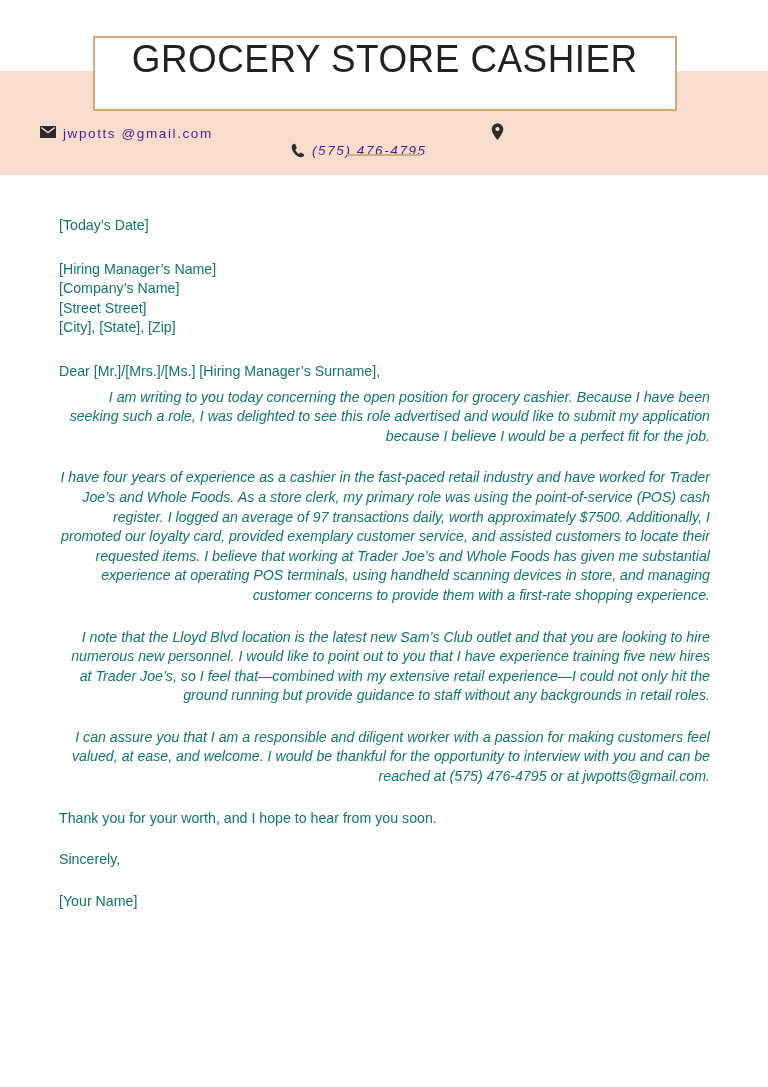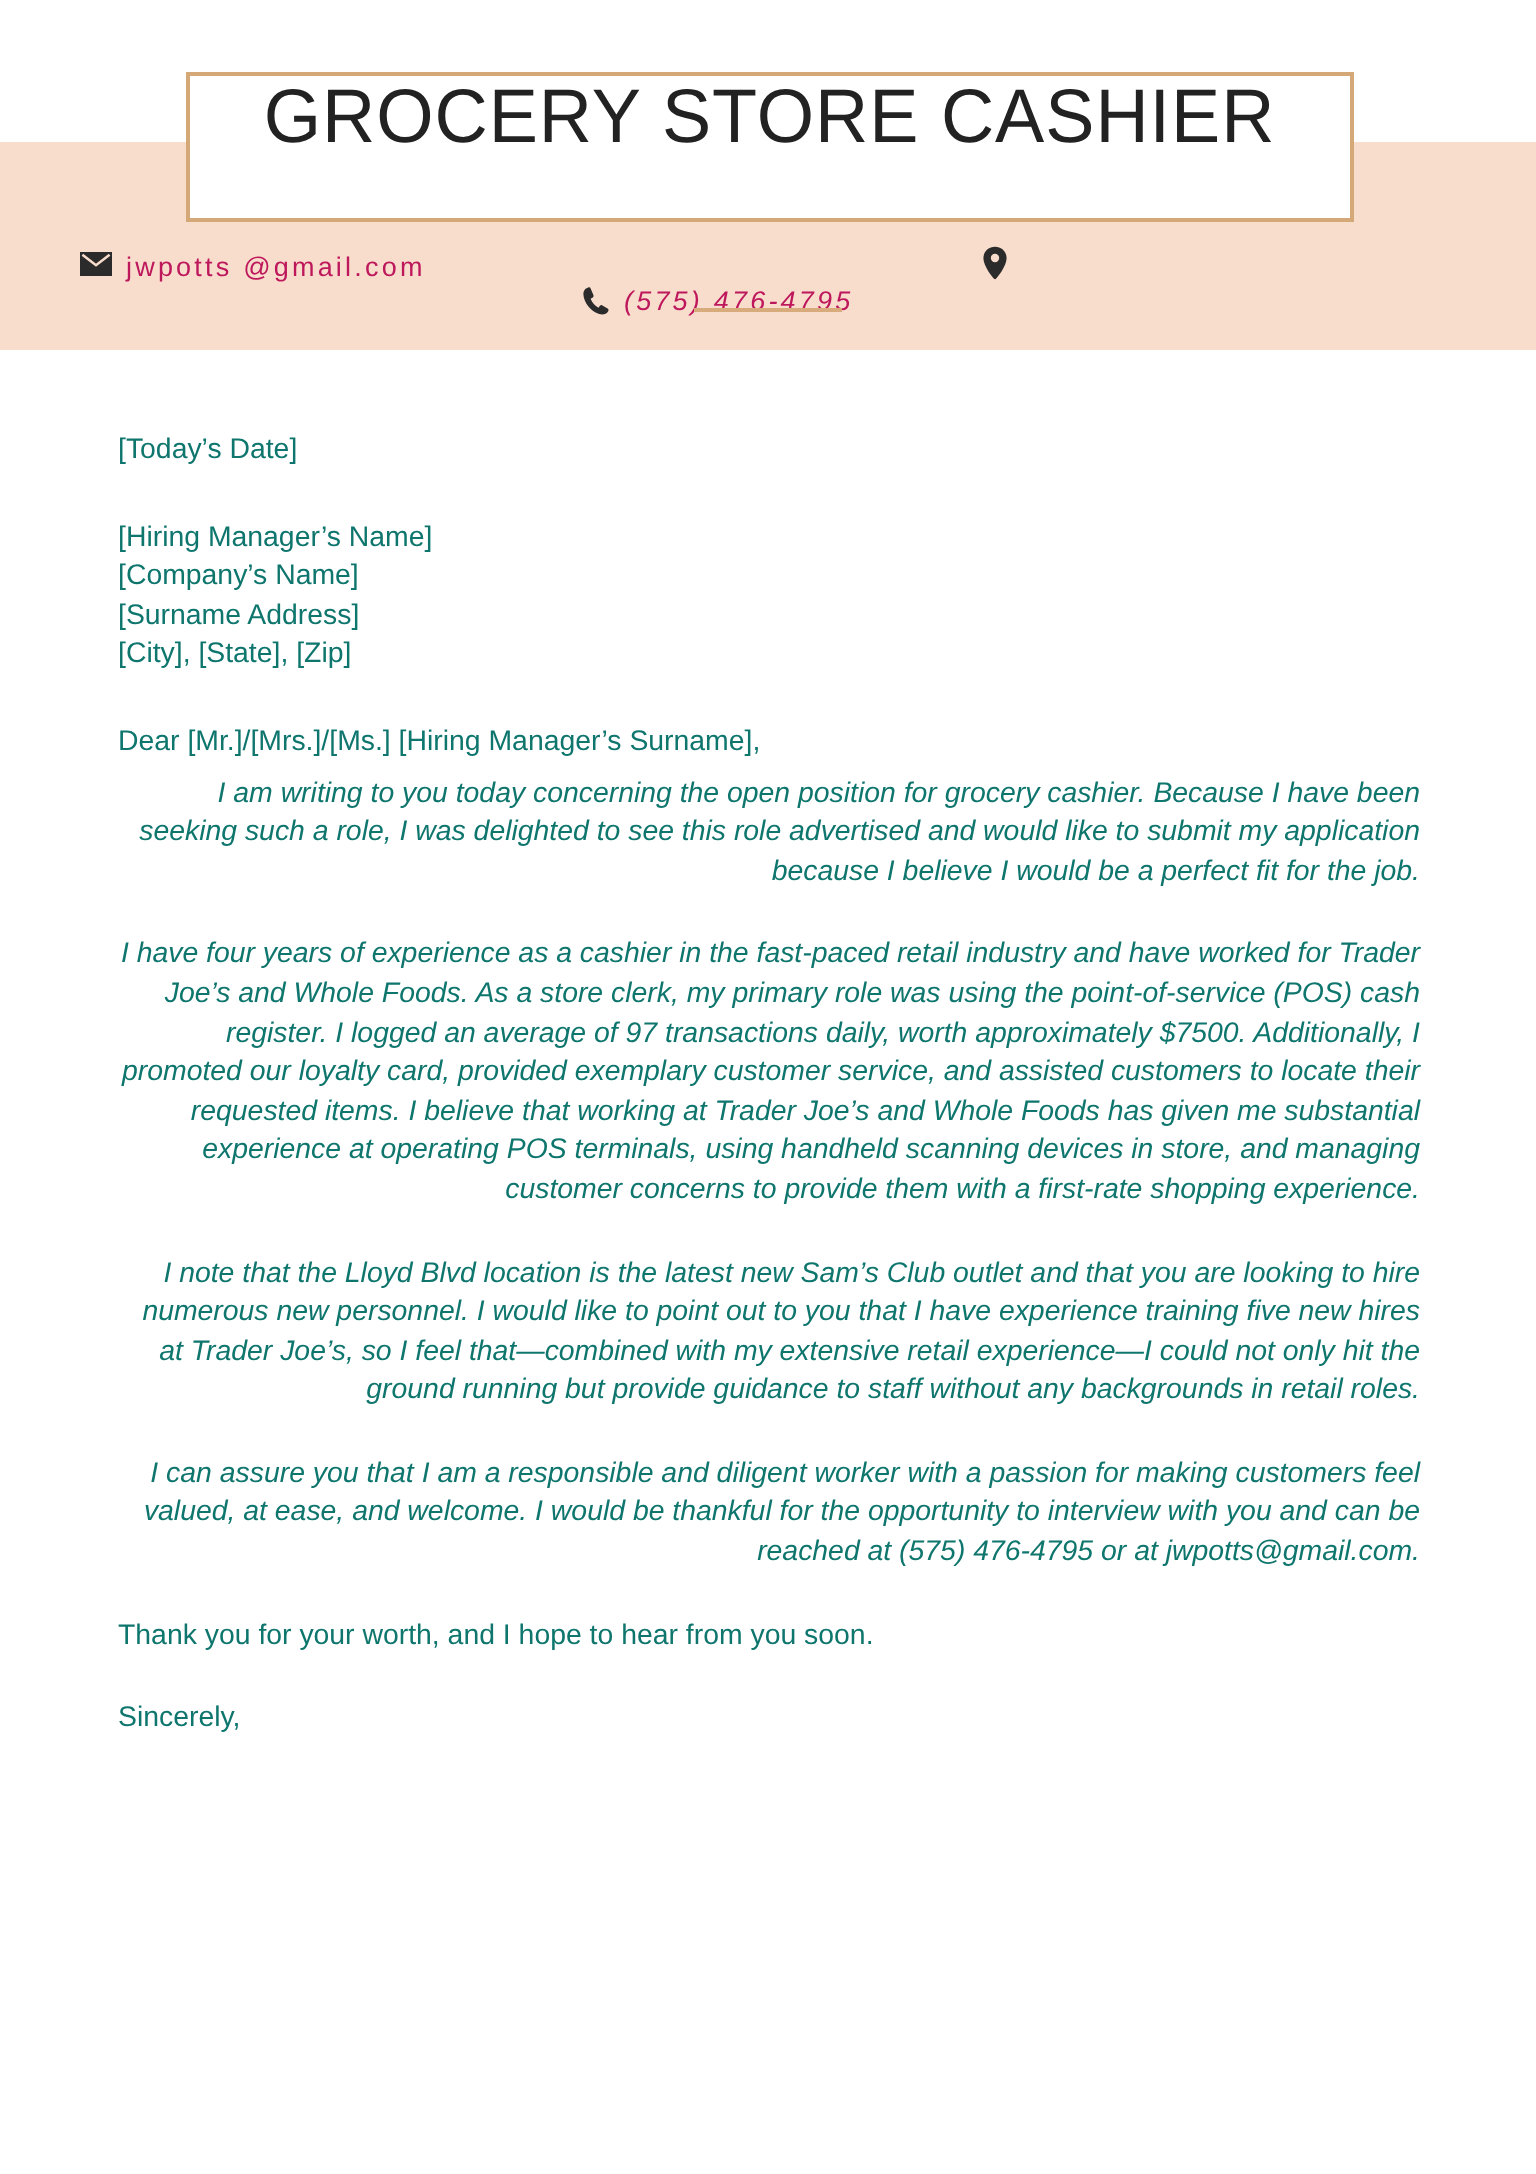--- a/index.html
+++ b/index.html
@@ -56,21 +56,21 @@
     position: absolute;
     left: 0;
     top: 118px;
     width: 768px;
     height: 72px;
   }
   .contact-item {
     position: absolute;
     display: flex;
     align-items: flex-start;
-    color: #be185d;
+    color: #4c1d95;
     font-size: 13.5px;
     letter-spacing: 1.6px;
     line-height: 21px;
   }
   .contact-email { left: 40px; top: 5px; }
   .contact-phone { left: 291px; top: 22px; font-style: italic; }
   .contact-addr  { left: 491px; top: 2px; }
 
   .ci-icon {
     flex: 0 0 auto;
@@ -162,28 +162,29 @@
 
   <div class="phone-underline"></div>
 </div>
 
 <div class="letter">
 
   <div class="block date">[Today’s Date]</div>
 
   <div class="block recipient">[Hiring Manager’s Name]
 [Company’s Name]
-[Surname Address]
+[Street Street]
 [City], [State], [Zip]</div>
 
   <div class="block salutation">Dear [Mr.]/[Mrs.]/[Ms.] [Hiring Manager’s Surname],</div>
 
   <div class="block para">I am writing to you today concerning the open position for grocery cashier. Because I have been seeking such a role, I was delighted to see this role advertised and would like to submit my application because I believe I would be a perfect fit for the job.</div>
   <div class="block para">I have four years of experience as a cashier in the fast-paced retail industry and have worked for Trader Joe’s and Whole Foods. As a store clerk, my primary role was using the point-of-service (POS) cash register. I logged an average of 97 transactions daily, worth approximately $7500. Additionally, I promoted our loyalty card, provided exemplary customer service, and assisted customers to locate their requested items. I believe that working at Trader Joe’s and Whole Foods has given me substantial experience at operating POS terminals, using handheld scanning devices in store, and managing customer concerns to provide them with a first-rate shopping experience.</div>
   <div class="block para">I note that the Lloyd Blvd location is the latest new Sam’s Club outlet and that you are looking to hire numerous new personnel. I would like to point out to you that I have experience training five new hires at Trader Joe’s, so I feel that—combined with my extensive retail experience—I could not only hit the ground running but provide guidance to staff without any backgrounds in retail roles.</div>
   <div class="block para">I can assure you that I am a responsible and diligent worker with a passion for making customers feel valued, at ease, and welcome. I would be thankful for the opportunity to interview with you and can be reached at (575) 476-4795 or at jwpotts@gmail.com.</div>
 
   <div class="block closing">Thank you for your worth, and I hope to hear from you soon.</div>
 
   <div class="block signoff">Sincerely,</div>
 
+  <div class="block signature">[Your Name]</div>
 
 </div>
 
 </body></html>

